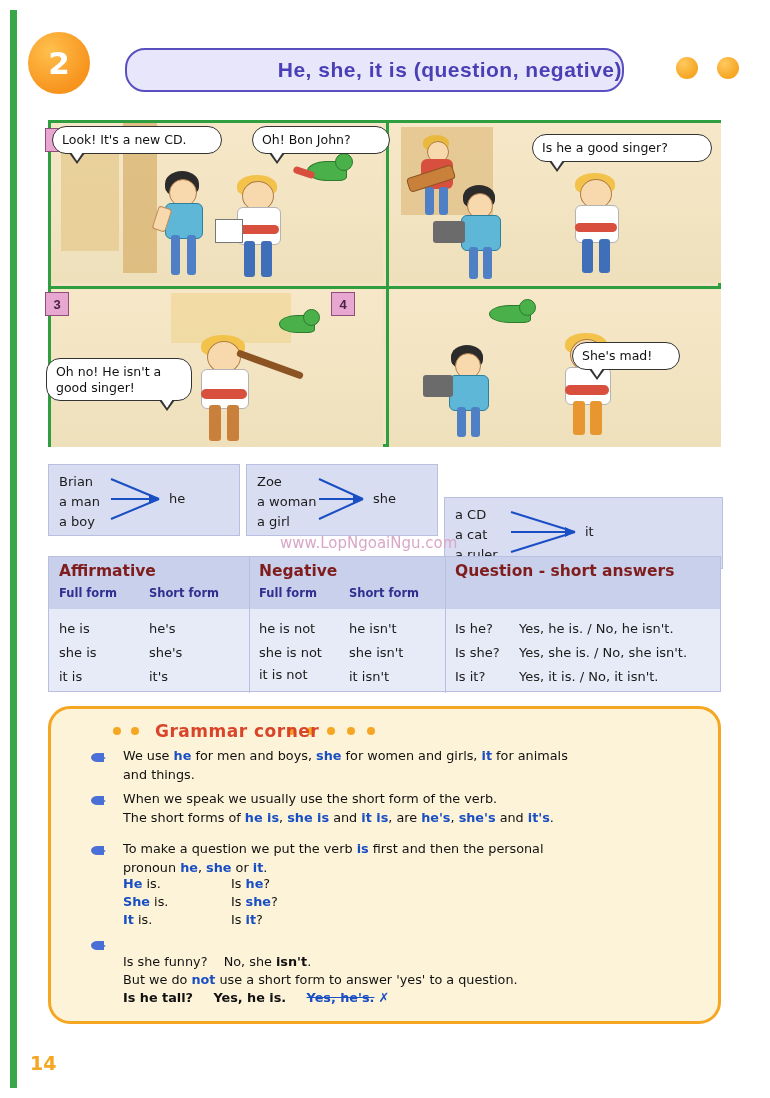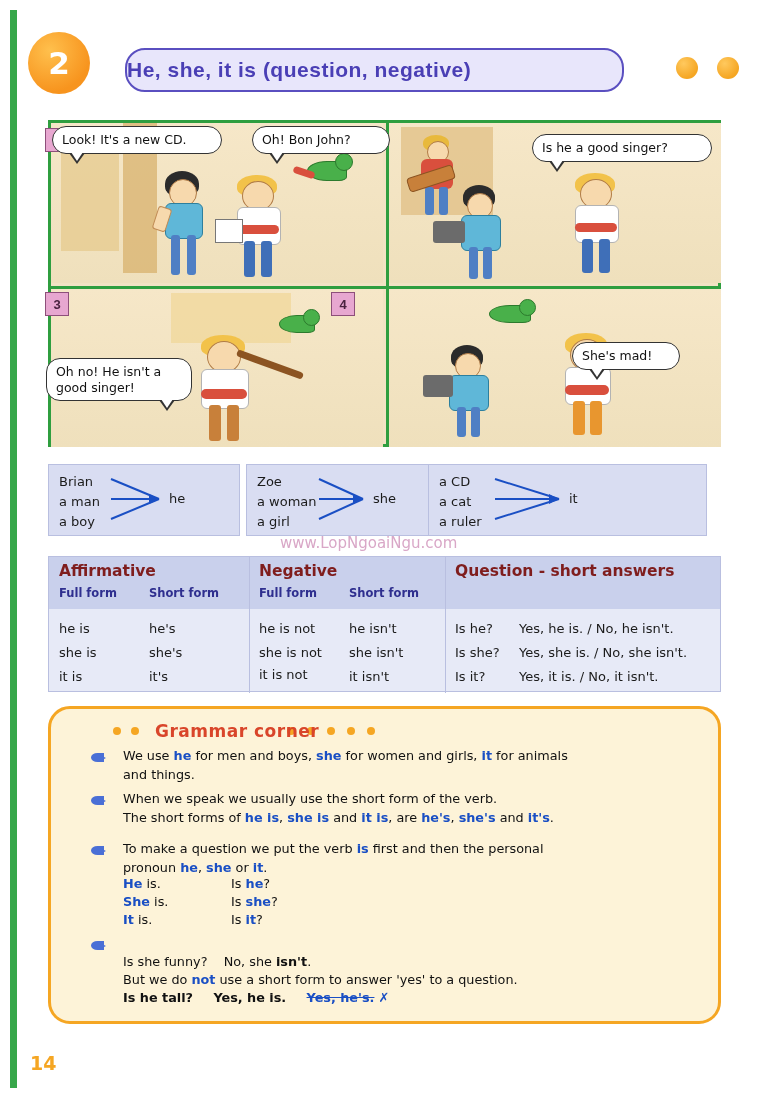--- a/index.html
+++ b/index.html
@@ -25,21 +25,21 @@
     background:radial-gradient(circle at 35% 30%, #ffc04d, #f7941e 70%);
     color:#ffffff;font-size:31px;font-weight:bold;
     display:flex;align-items:center;justify-content:center;
     font-family:"DejaVu Sans", sans-serif;
   }
   
   .title-pill{
     position:absolute;left:125px;top:48px;width:495px;height:40px;
     border:2px solid #5a4fc0;border-radius:20px;
     background:#e8e6fb;
-    display:flex;align-items:center;justify-content:flex-start;
+    display:flex;align-items:center;justify-content:flex-end;
   }
   .title-pill span{
     color:#4a3fb5;font-size:21px;font-weight:bold;letter-spacing:.5px;
   }
   .dot{
     position:absolute;width:22px;height:22px;border-radius:50%;
     background:radial-gradient(circle at 35% 30%, #ffc95e, #f5a623 70%);
   }
   .dot1{left:676px;top:57px;}
   .dot2{left:717px;top:57px;}
@@ -105,21 +105,21 @@
   }
 
   
   .pron-row{position:absolute;left:48px;top:464px;width:673px;height:70px;}
   .pron-box{
     position:absolute;top:0;height:70px;background:#d9ddf2;border:1px solid #b9bfe0;
     font-size:13px;color:#1b1b1b;font-family:"DejaVu Sans", sans-serif;
   }
   .pb1{left:0;width:190px;}
   .pb2{left:198px;width:190px;}
-  .pb3{left:380px;width:277px;}
+  .pb3{left:396px;width:277px;margin-top:33px;}
   .pron-left{position:absolute;left:10px;top:7px;line-height:1.55;}
   .pron-right{position:absolute;top:26px;font-weight:normal;}
   .arrow-svg{position:absolute;left:0;top:0;}
 
   .watermark{
     position:absolute;left:280px;top:534px;color:#d9a7c7;font-size:15px;
     font-family:"DejaVu Sans", sans-serif;
   }
 
   

